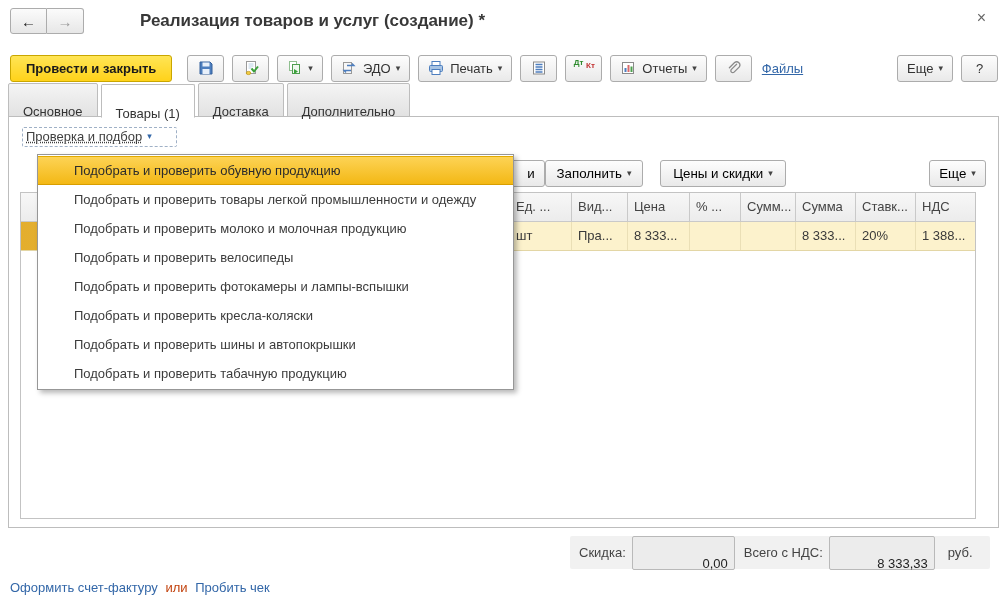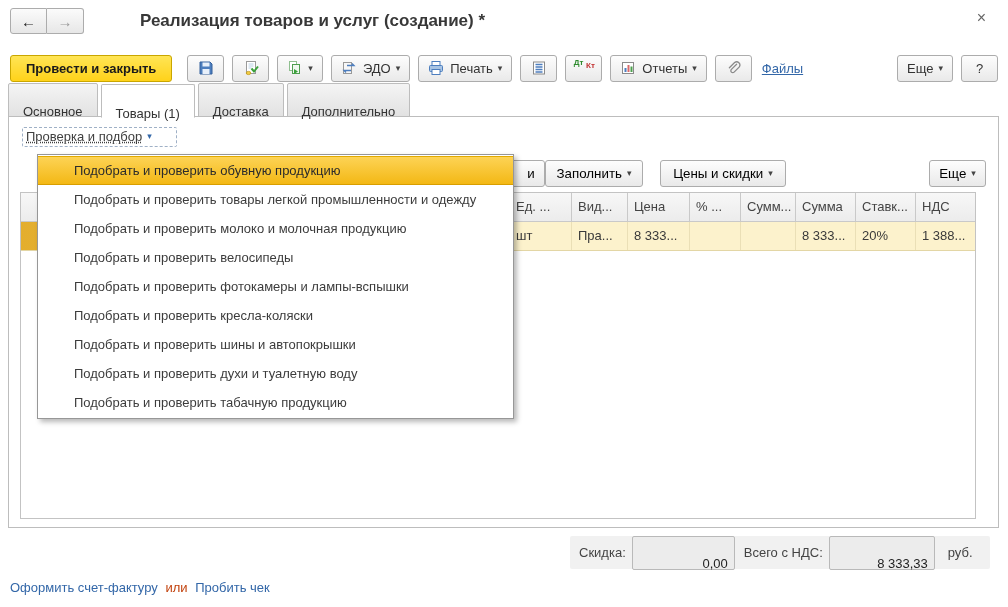--- a/index.html
+++ b/index.html
@@ -259,21 +259,20 @@
 </div>
 
 <div class="menu">
   <div class="menu-item hl">Подобрать и проверить обувную продукцию</div>
   <div class="menu-item">Подобрать и проверить товары легкой промышленности и одежду</div>
   <div class="menu-item">Подобрать и проверить молоко и молочная продукцию</div>
   <div class="menu-item">Подобрать и проверить велосипеды</div>
   <div class="menu-item">Подобрать и проверить фотокамеры и лампы-вспышки</div>
   <div class="menu-item">Подобрать и проверить кресла-коляски</div>
   <div class="menu-item">Подобрать и проверить шины и автопокрышки</div>
-  <div class="menu-item">Подобрать и проверить духи и туалетную воду</div>
   <div class="menu-item">Подобрать и проверить табачную продукцию</div>
 </div>
 
 <div class="totals">
   <span class="tot-label">Скидка:</span>
   <span class="tot-input discount">0,00</span>
   <span class="tot-label">Всего с НДС:</span>
   <span class="tot-input total">8 333,33</span>
   <span class="tot-cur">руб.</span>
 </div>

